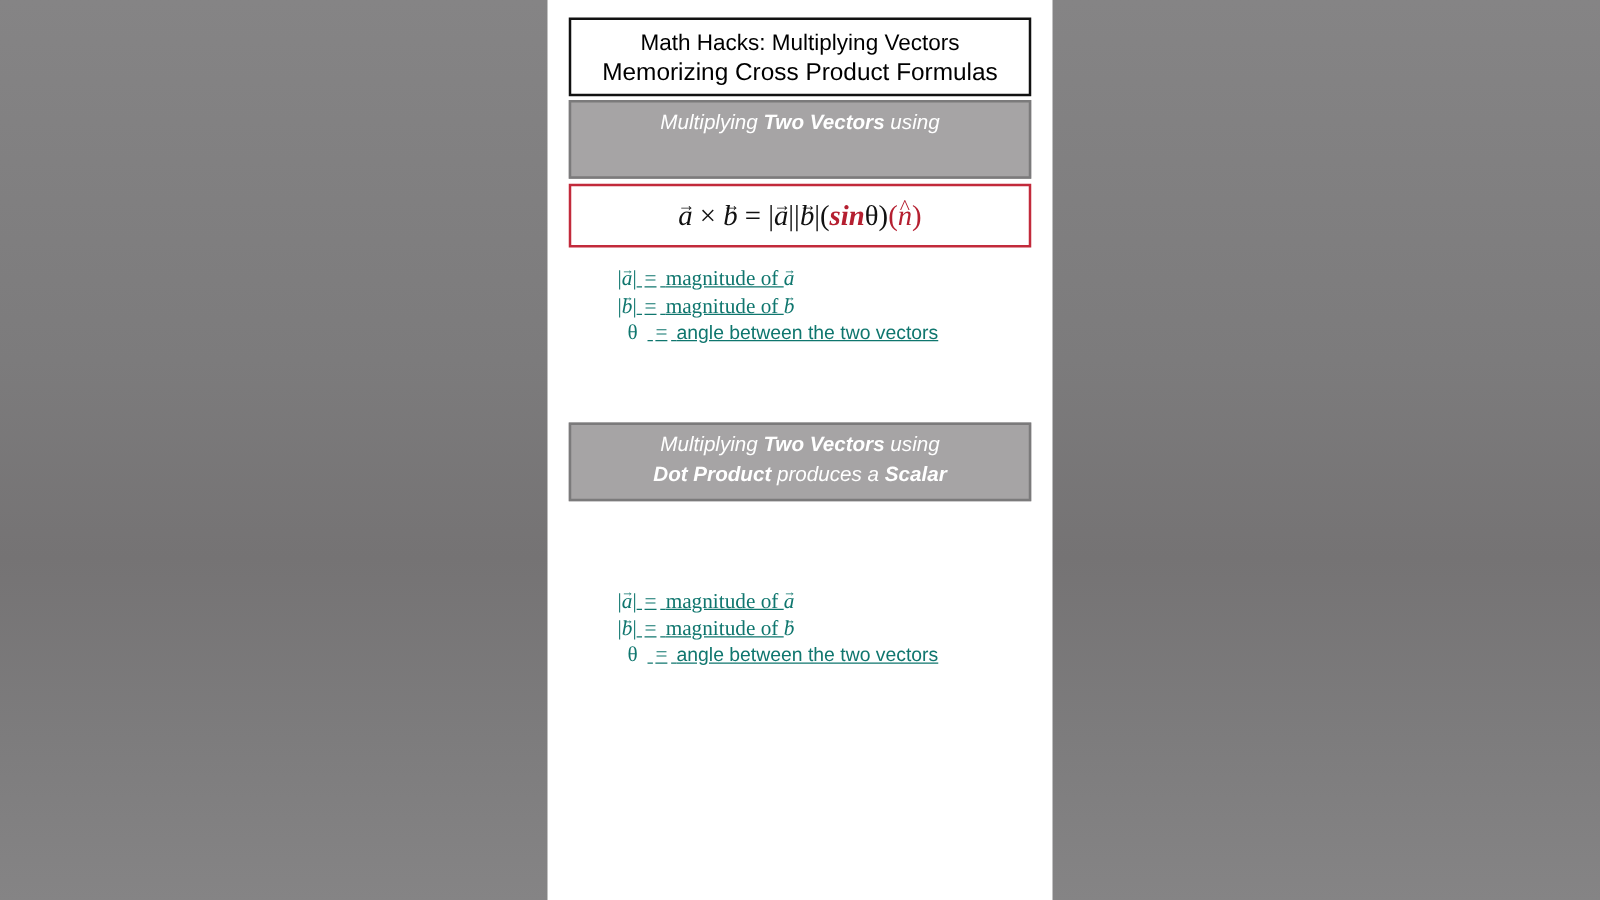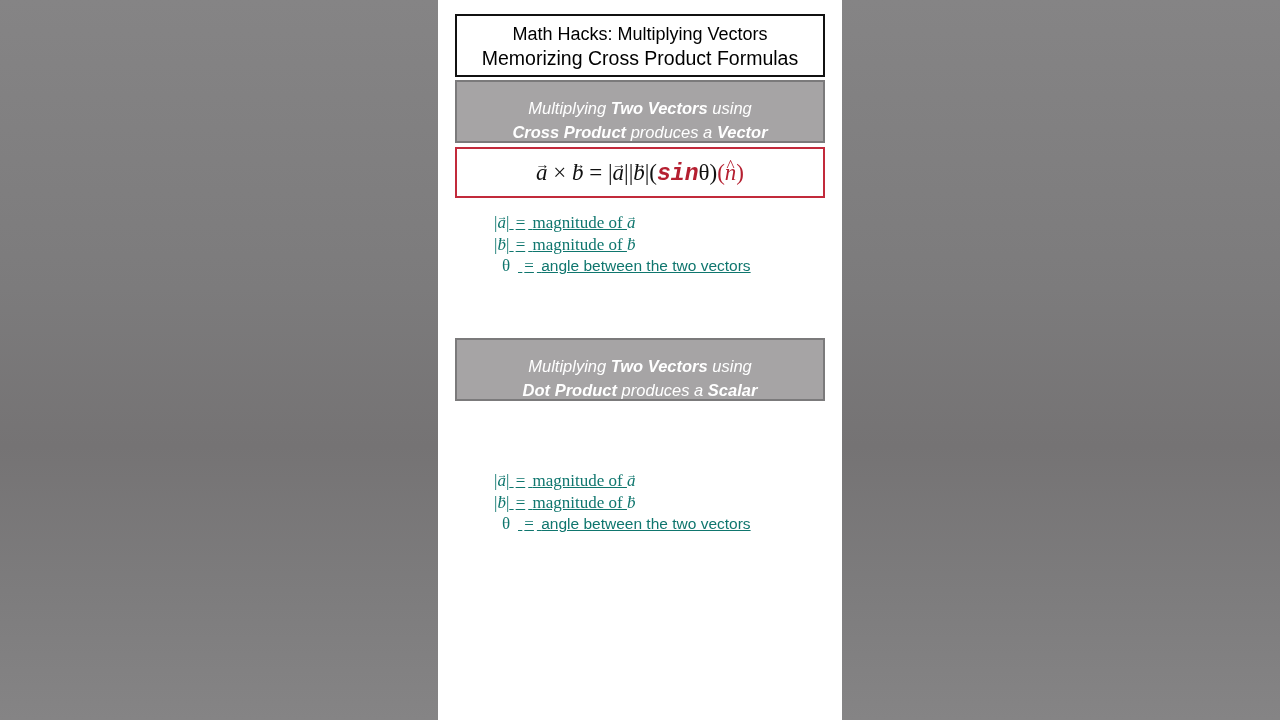--- a/index.html
+++ b/index.html
@@ -15,59 +15,58 @@
   .box { position: absolute; left: 17px; width: 370px; box-sizing: border-box; }
   .title-box {
     top: 14px; height: 63px; border: 2px solid #111;
     text-align: center; color: #000;
   }
   .title-line1 { font-size: 18px; margin-top: 7px; line-height: 22px; }
   .title-line2 { font-size: 19.5px; font-weight: normal; line-height: 26px; }
   .gray-box {
     height: 63px; background: #a6a4a5; border: 2px solid #7b7a7b;
     color: #ffffff; text-align: center; font-style: italic; font-size: 16.5px;
-    line-height: 24px; padding-top: 14px;
+    line-height: 24px; padding-top: 4px;
   }
   .gray-box b { font-weight: bold; }
   .red-box {
     height: 51px; border: 2px solid #c22a3b; text-align: center;
     font-family: "Liberation Serif", "DejaVu Serif", serif; font-size: 23px;
     line-height: 47px; color: #111;
   }
   .vec { position: relative; display: inline-block; font-style: italic; }
   .vec::before {
     content: "\2192"; position: absolute; left: 50%; transform: translateX(-45%);
     top: -0.55em; font-size: 0.6em; font-style: normal;
   }
   .hat { position: relative; display: inline-block; font-style: italic; }
   .hat::before {
     content: "^"; position: absolute; left: 50%; transform: translateX(-50%);
     top: -0.42em; font-size: 0.75em; font-style: normal;
   }
   .red { color: #b51f30; }
-  .red-it { color: #b51f30; font-style: italic; font-weight: bold; font-family: Liberation Mono, monospace; }
+  .red-it { color: #b51f30; font-style: italic; font-weight: bold; font-family: Liberation Serif, serif; }
   .defs { position: absolute; left: 56px; color: #0f766e; font-size: 15.5px; text-decoration: underline; }
   .def-row { height: 21.5px; line-height: 21.5px; white-space: nowrap; }
   .sym { display: inline-block; width: 24px; text-align: center; font-family: "Liberation Serif", serif; font-size: 17px; }
   .serif { font-family: "Liberation Serif", serif; font-size: 17px; }
   .eq { font-family: "Liberation Serif", serif; font-size: 17px; margin: 0 3px 0 2px; }
 </style>
 </head>
 <body>
 
 <div class="page">
 
   <div class="box title-box">
     <div class="title-line1">Math Hacks: Multiplying Vectors</div>
     <div class="title-line2">Memorizing Cross Product Formulas</div>
   </div>
 
   <div class="box gray-box" style="top:80px;">
     <div><span>Multiplying </span><b>Two Vectors</b><span> using</span></div>
-    <div><b>Cross Product</b><span> produces a </span><b>Vector</b></div>
   </div>
 
   <div class="box red-box" style="top:147px;">
     <span class="vec">a</span><span style="white-space:pre"> × </span><span class="vec">b</span><span style="white-space:pre"> = |</span><span class="vec">a</span><span>||</span><span class="vec">b</span><span>|(</span><span class="red-it">sin</span><span>θ</span><span>)</span><span class="red">(</span><span class="hat red">n</span><span class="red">)</span>
   </div>
 
   <div class="defs" style="top:212px;">
     <div class="def-row">
       <span class="serif">|<span class="vec">a</span>|</span>
       <span class="eq">=</span>

